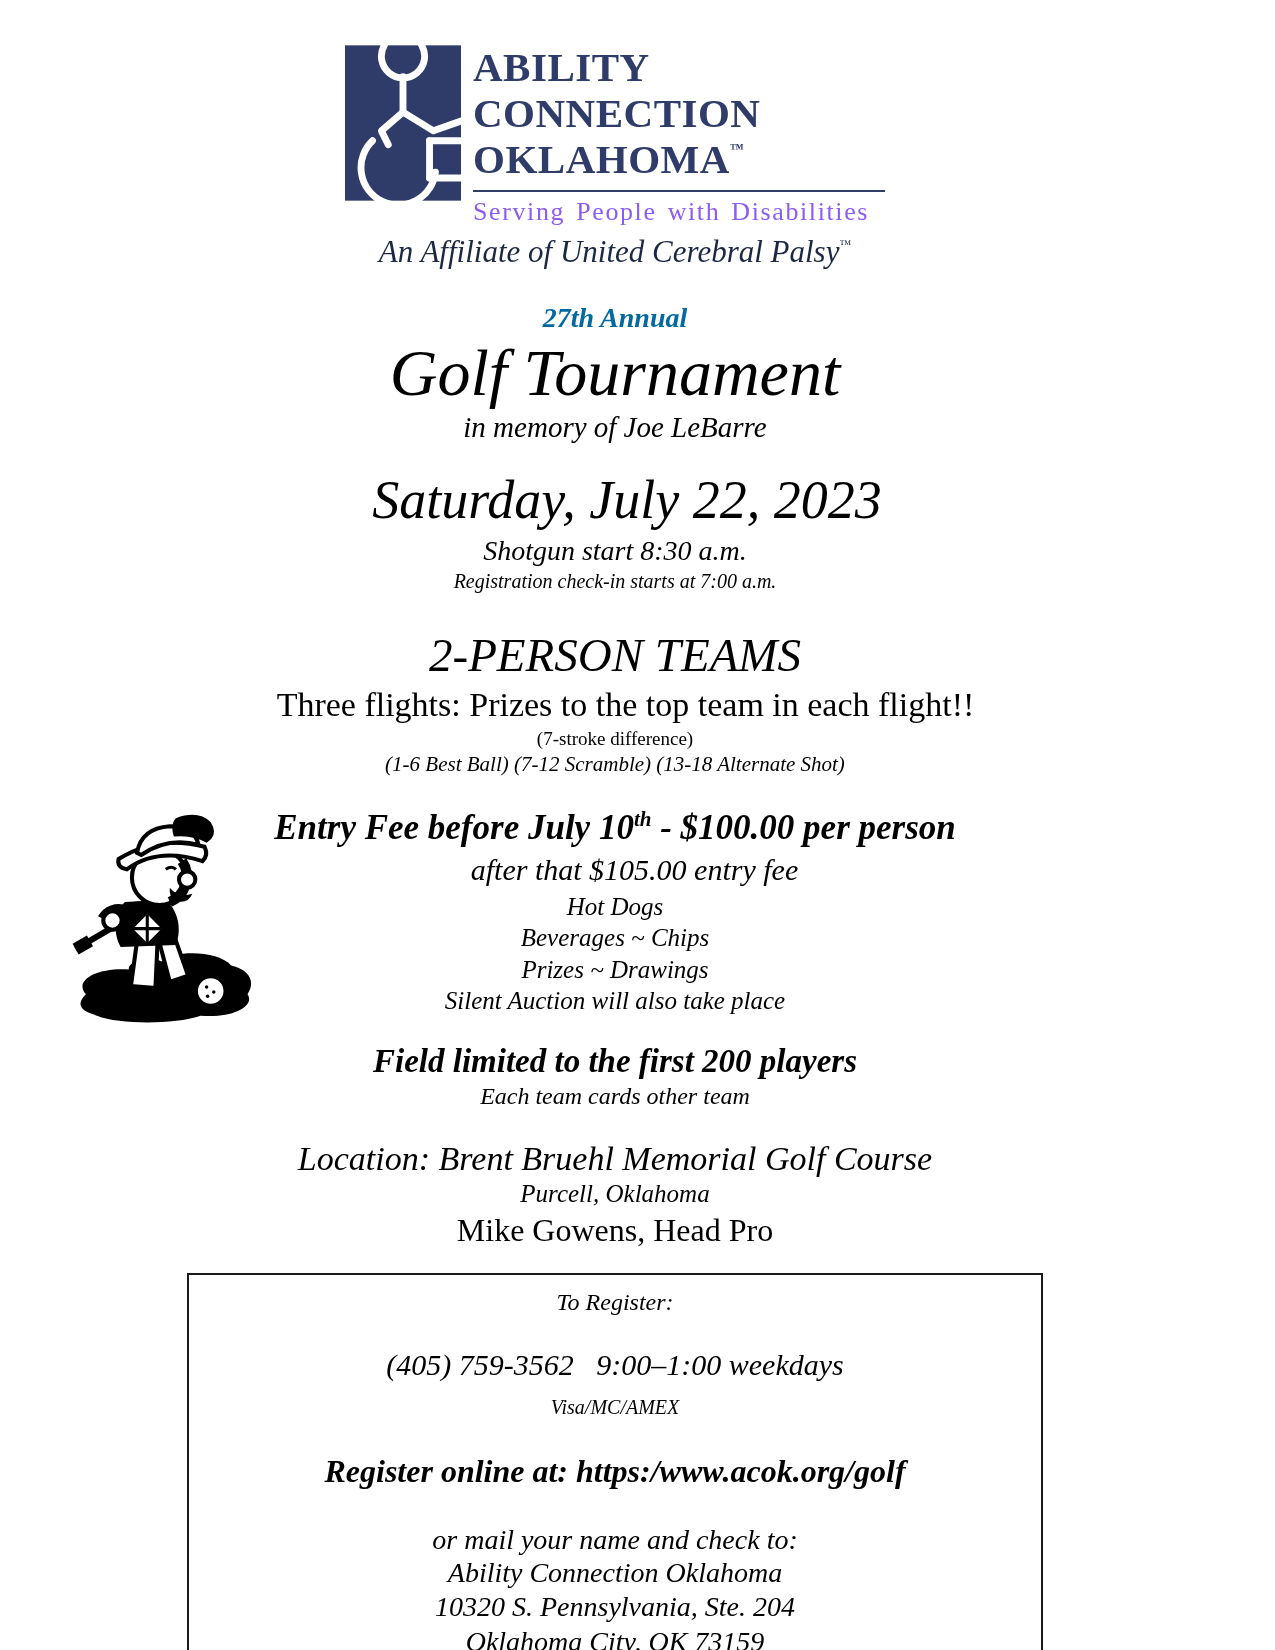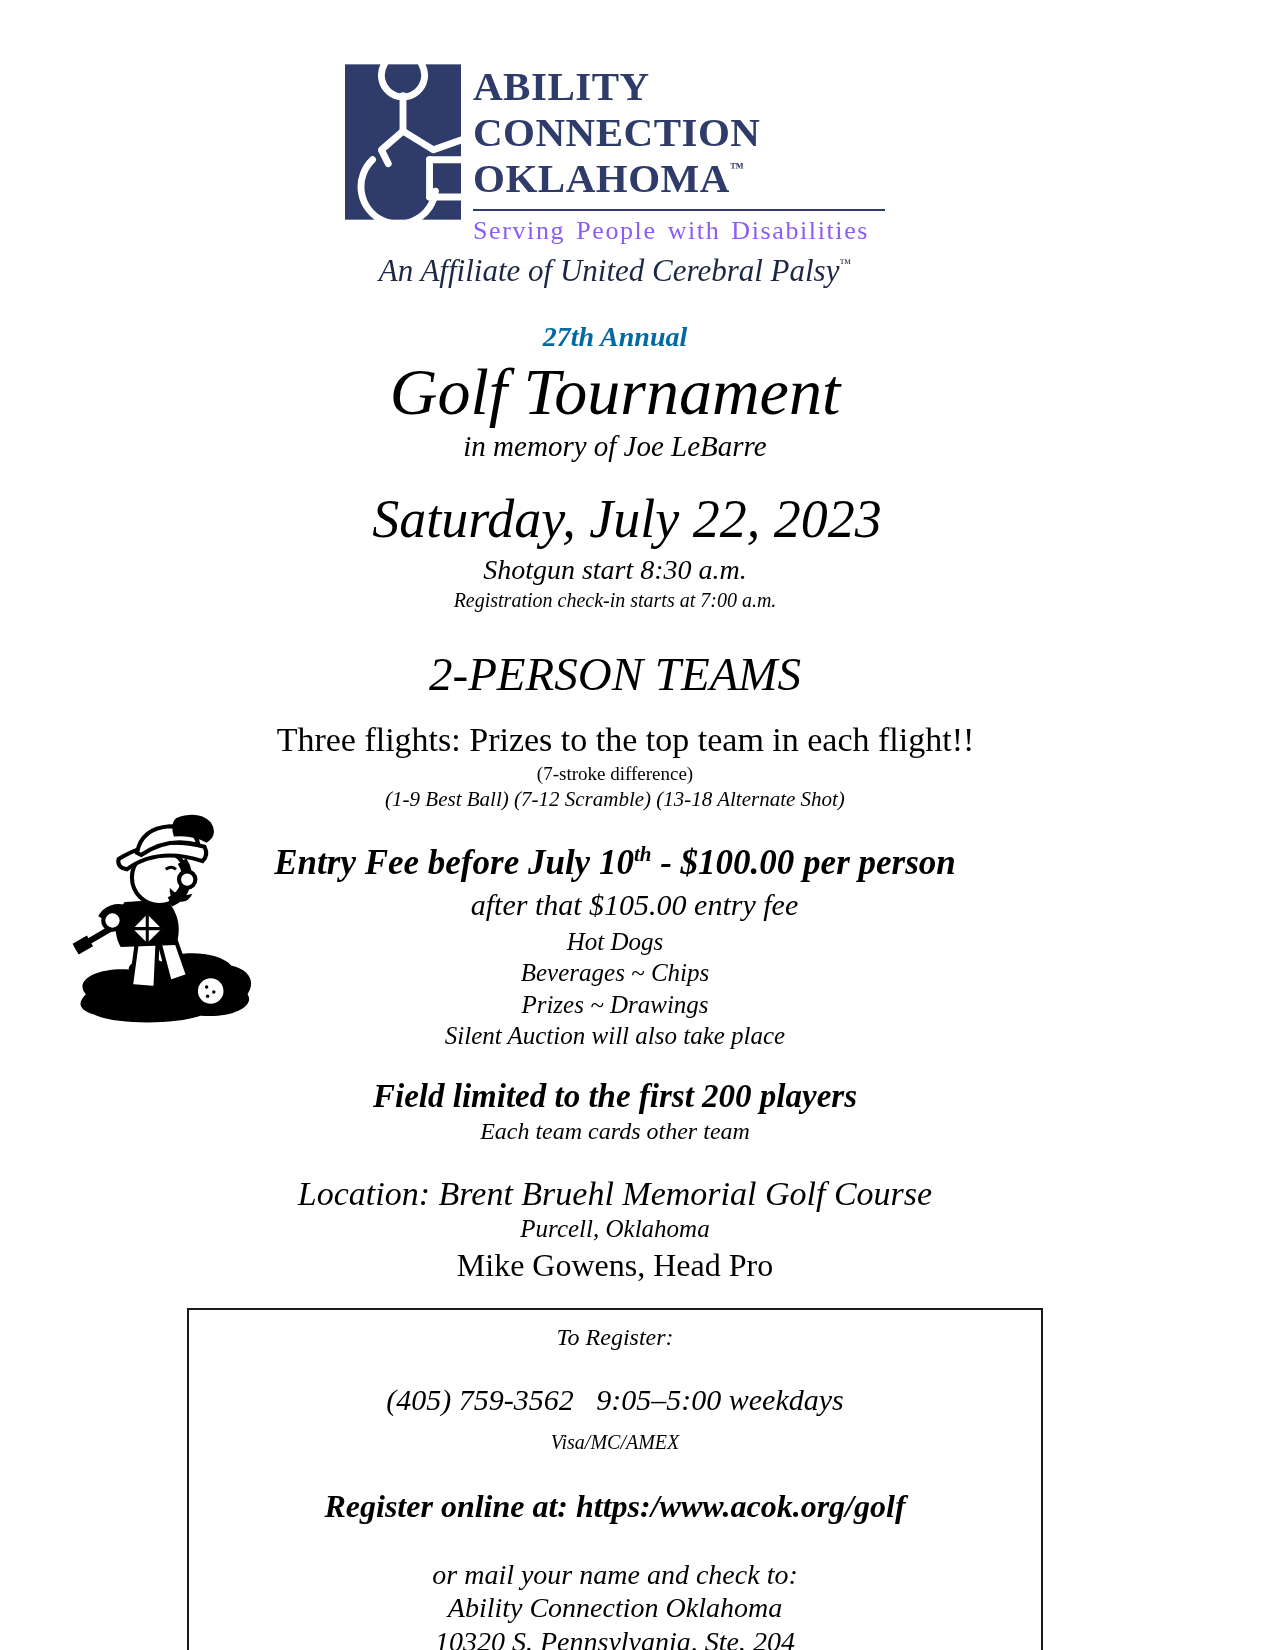--- a/index.html
+++ b/index.html
@@ -9,21 +9,21 @@
     height: 1650px;
     font-family: "Liberation Serif", "DejaVu Serif", serif;
     color: #000;
     position: relative;
     overflow: hidden;
   }
   .page { width: 1275px; height: 1650px; position: relative; padding-top: 45px; }
   .content { width: 1230px; text-align: center; }
 
   
-  .logo-row { display: flex; justify-content: center; align-items: flex-start; gap: 12px; margin-top: 19px; }
+  .logo-row { display: flex; justify-content: center; align-items: flex-start; gap: 12px; }
   .logo-icon-box { flex: 0 0 auto; }
   .wordmark-block { text-align: left; width: 412px; }
   .wordmark-line {
     font-size: 41px; font-weight: 700; color: #2f3c69;
     line-height: 1.12; letter-spacing: 0.5px;
   }
   .tm-sup { font-size: 14px; vertical-align: 20px; font-weight: 700; }
   .logo-divider { border: none; border-top: 2px solid #2f3c69; margin: 7px 0 5px 0; width: 100%; }
   .logo-tagline {
     font-size: 26px; color: #8b5cf6; letter-spacing: 1.6px; word-spacing: 3px;
@@ -36,21 +36,21 @@
   
   .annual-label { margin-top: 32px; color: #0369a1; font-weight: 700; font-style: italic; font-size: 28px; }
   .event-title  { margin-top: 4px; font-style: italic; font-size: 66px; line-height: 1.05; }
   .memory-line  { margin-top: 4px; font-style: italic; font-size: 29px; }
   .event-date   { margin-top: 28px; font-style: italic; font-size: 54px; line-height: 1.05; padding-left: 24px; }
   .shotgun-line { margin-top: 6px; font-style: italic; font-size: 28px; }
   .registration-line { margin-top: 3px; font-style: italic; font-size: 20px; }
 
   
   .teams-heading { margin-top: 38px; font-style: italic; font-size: 47px; line-height: 1.05; }
-  .flights-line  { margin-top: 22px; font-size: 34px; padding-left: 21px; }
+  .flights-line  { margin-top: 6px; font-size: 34px; padding-left: 21px; }
   .stroke-note   { margin-top: 4px; font-size: 19px; }
   .formats-note  { margin-top: 2px; font-style: italic; font-size: 21px; }
 
   
   .entry-fee-line { margin-top: 30px; font-weight: 700; font-style: italic; font-size: 35px; }
   .entry-fee-line sup { font-size: 21px; }
   .after-fee-line { margin-top: 5px; font-style: italic; font-size: 30px; padding-left: 39px; }
   .menu-item { font-style: italic; font-size: 25px; line-height: 1.26; }
   .menu-list { margin-top: 4px; }
 
@@ -115,41 +115,41 @@
     <div class="annual-label">27th Annual</div>
     <div class="event-title">Golf Tournament</div>
     <div class="memory-line">in memory of Joe LeBarre</div>
     <div class="event-date">Saturday, July 22, 2023</div>
     <div class="shotgun-line">Shotgun start 8:30 a.m.</div>
     <div class="registration-line">Registration check-in starts at 7:00 a.m.</div>
 
     <div class="teams-heading">2-PERSON TEAMS</div>
     <div class="flights-line">Three flights: Prizes to the top team in each flight!!</div>
     <div class="stroke-note">(7-stroke difference)</div>
-    <div class="formats-note">(1-9 Best Ball) (7-12 Scramble) (13-18 Alternate Shot)</div>
+    <div class="formats-note">(1-6 Best Ball) (7-12 Scramble) (13-18 Alternate Shot)</div>
 
     <div class="entry-fee-line"><span>Entry Fee before July 10</span><sup>th</sup><span> - $100.00 per person</span></div>
     <div class="after-fee-line">after that $105.00 entry fee</div>
     <div class="menu-list">
       <div class="menu-item">Hot Dogs</div>
       <div class="menu-item">Beverages ~ Chips</div>
       <div class="menu-item">Prizes ~ Drawings</div>
       <div class="menu-item">Silent Auction will also take place</div>
     </div>
 
     <div class="field-limit-line">Field limited to the first 200 players</div>
     <div class="team-cards-line">Each team cards other team</div>
 
     <div class="location-line">Location: Brent Bruehl Memorial Golf Course</div>
     <div class="location-city">Purcell, Oklahoma</div>
     <div class="head-pro-line">Mike Gowens, Head Pro</div>
 
     <div class="register-box">
       <div class="register-heading">To Register:</div>
-      <div class="phone-line">(405) 759-3562   9:05–5:00 weekdays</div>
+      <div class="phone-line">(405) 759-3562   9:00–1:00 weekdays</div>
       <div class="cards-line">Visa/MC/AMEX</div>
       <div class="online-line">Register online at: https:/www.acok.org/golf</div>
       <div class="mail-intro">or mail your name and check to:</div>
       <div class="mail-line">Ability Connection Oklahoma</div>
       <div class="mail-line">10320 S. Pennsylvania, Ste. 204</div>
       <div class="mail-line">Oklahoma City, OK 73159</div>
     </div>
   </div>
 
   <div class="golfer-clipart">

